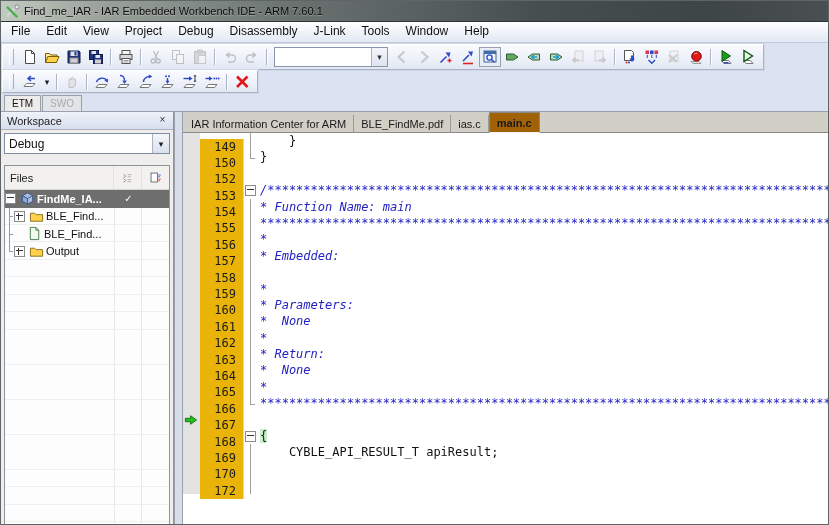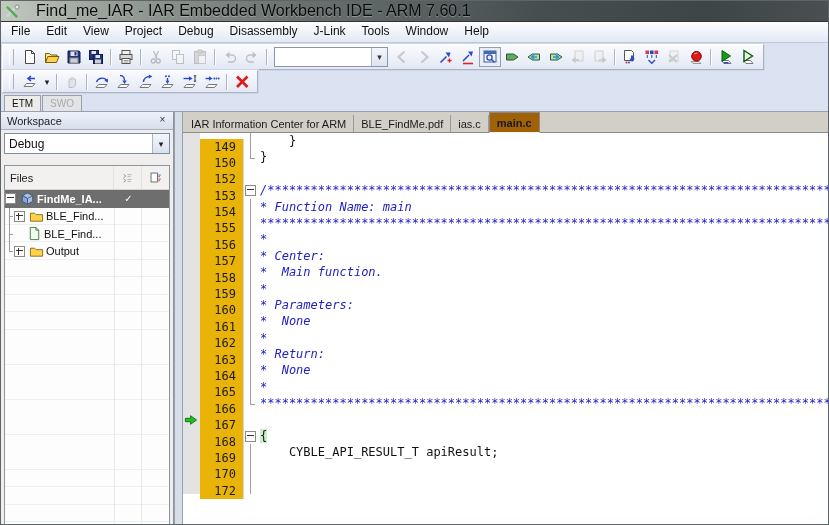--- a/index.html
+++ b/index.html
@@ -2,21 +2,21 @@
 <html><head>
 <meta charset="utf-8">
 <style>
   html,body{margin:0;padding:0;background:#fff;}
   .window{width:829px;height:525px;position:relative;overflow:hidden;border:1px solid #5f6567;box-sizing:border-box;
     font-family:"Liberation Sans",sans-serif;font-size:12px;color:#111;background:#dbe2f1;}
   
   .titlebar{height:20px;display:flex;align-items:center;gap:4px;padding:0 4px;
     background:linear-gradient(to right,#c3cac0 0%,#9aa29b 12%,#6b7371 35%,#474e50 65%,#3e4547 85%,#4a5052 100%);
     border-bottom:1px solid #2e3335;}
-  .titlebar .title{font-size:16px;color:#0a0a0a;text-shadow:0 1px 1px rgba(255,255,255,.35);white-space:nowrap;margin-left:12px;}
+  .titlebar .title{font-size:11px;color:#0a0a0a;text-shadow:0 1px 1px rgba(255,255,255,.35);white-space:nowrap;}
   .app-ico{width:15px;height:15px;display:inline-block;}
   .app-ico svg{width:15px;height:15px;}
   
   .menubar{height:20px;display:flex;align-items:stretch;background:linear-gradient(#fdfeff,#e2e9f5);
     border-bottom:1px solid #c2cad8;padding-left:2px;}
   .menu-item{padding:2px 8px 0 8px;cursor:default;}
   
   .tbrow{background:#dbe2f1;display:flex;align-items:flex-start;}
   .tb1{height:26px;}
   .tb2{height:23px;}
@@ -483,22 +483,22 @@
           <span class="ed-tab active">main.c</span>
         </div>
       <div class="code">
           <div class="code-line"><div class="bp-cell"></div><div class="num-cell">149</div><div class="fold-cell"><div class="foldline"></div></div><div class="code-cell"><span class="">    }</span></div></div>
           <div class="code-line"><div class="bp-cell"></div><div class="num-cell">150</div><div class="fold-cell"><div class="foldend"></div></div><div class="code-cell"><span class="">}</span></div></div>
           <div class="code-line"><div class="bp-cell"></div><div class="num-cell">152</div><div class="fold-cell"></div><div class="code-cell"><span class=""></span></div></div>
           <div class="code-line"><div class="bp-cell"></div><div class="num-cell">153</div><div class="fold-cell"><div class="foldbox"></div></div><div class="code-cell"><span class="comment ">/***********************************************************************************************</span></div></div>
           <div class="code-line"><div class="bp-cell"></div><div class="num-cell">154</div><div class="fold-cell"><div class="foldline"></div></div><div class="code-cell"><span class="comment ">* Function Name: main</span></div></div>
           <div class="code-line"><div class="bp-cell"></div><div class="num-cell">155</div><div class="fold-cell"><div class="foldline"></div></div><div class="code-cell"><span class="comment ">************************************************************************************************</span></div></div>
           <div class="code-line"><div class="bp-cell"></div><div class="num-cell">156</div><div class="fold-cell"><div class="foldline"></div></div><div class="code-cell"><span class="comment ">*</span></div></div>
-          <div class="code-line"><div class="bp-cell"></div><div class="num-cell">157</div><div class="fold-cell"><div class="foldline"></div></div><div class="code-cell"><span class="comment ">* Center:</span></div></div>
-          <div class="code-line"><div class="bp-cell"></div><div class="num-cell">158</div><div class="fold-cell"><div class="foldline"></div></div><div class="code-cell"><span class="comment ">*  Main function.</span></div></div>
+          <div class="code-line"><div class="bp-cell"></div><div class="num-cell">157</div><div class="fold-cell"><div class="foldline"></div></div><div class="code-cell"><span class="comment ">* Embedded:</span></div></div>
+          <div class="code-line"><div class="bp-cell"></div><div class="num-cell">158</div><div class="fold-cell"><div class="foldline"></div></div></div>
           <div class="code-line"><div class="bp-cell"></div><div class="num-cell">159</div><div class="fold-cell"><div class="foldline"></div></div><div class="code-cell"><span class="comment ">*</span></div></div>
           <div class="code-line"><div class="bp-cell"></div><div class="num-cell">160</div><div class="fold-cell"><div class="foldline"></div></div><div class="code-cell"><span class="comment ">* Parameters:</span></div></div>
           <div class="code-line"><div class="bp-cell"></div><div class="num-cell">161</div><div class="fold-cell"><div class="foldline"></div></div><div class="code-cell"><span class="comment ">*  None</span></div></div>
           <div class="code-line"><div class="bp-cell"></div><div class="num-cell">162</div><div class="fold-cell"><div class="foldline"></div></div><div class="code-cell"><span class="comment ">*</span></div></div>
           <div class="code-line"><div class="bp-cell"></div><div class="num-cell">163</div><div class="fold-cell"><div class="foldline"></div></div><div class="code-cell"><span class="comment ">* Return:</span></div></div>
           <div class="code-line"><div class="bp-cell"></div><div class="num-cell">164</div><div class="fold-cell"><div class="foldline"></div></div><div class="code-cell"><span class="comment ">*  None</span></div></div>
           <div class="code-line"><div class="bp-cell"></div><div class="num-cell">165</div><div class="fold-cell"><div class="foldline"></div></div><div class="code-cell"><span class="comment ">*</span></div></div>
           <div class="code-line"><div class="bp-cell"></div><div class="num-cell">166</div><div class="fold-cell"><div class="foldend"></div></div><div class="code-cell"><span class="comment ">************************************************************************************************</span></div></div>
           <div class="code-line"><div class="bp-cell"><svg viewBox="0 0 16 14">
                 <path d="M1.5 5h6V2l7 5-7 5V9h-6z" fill="#21c121" stroke="#0a6a0a"></path>

